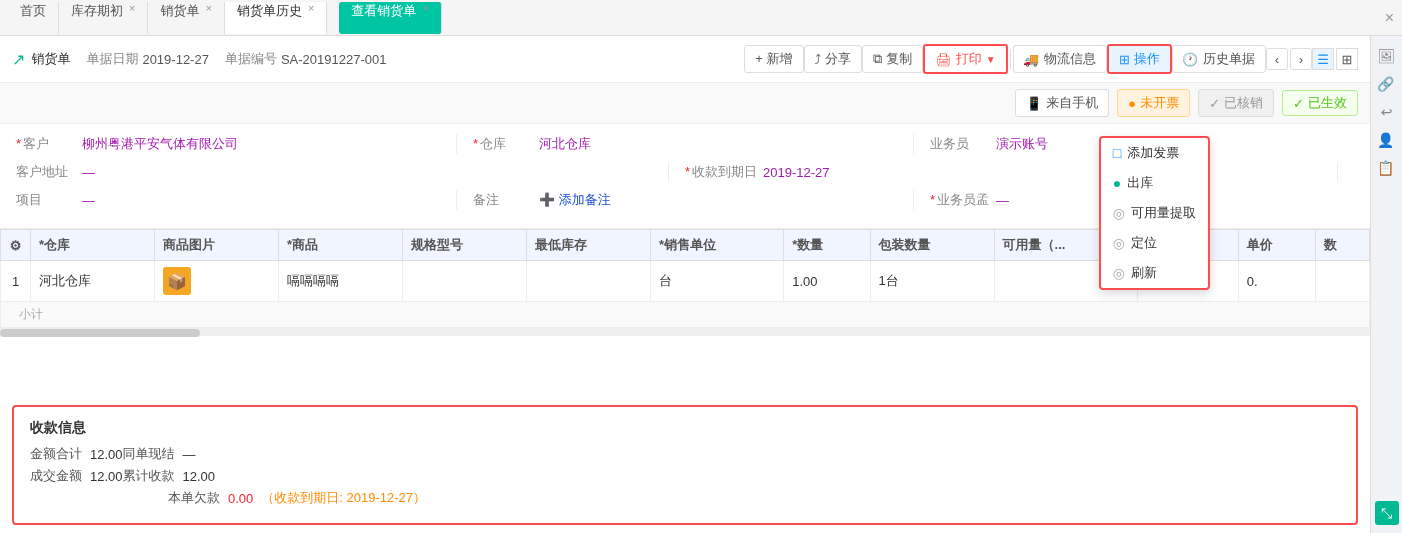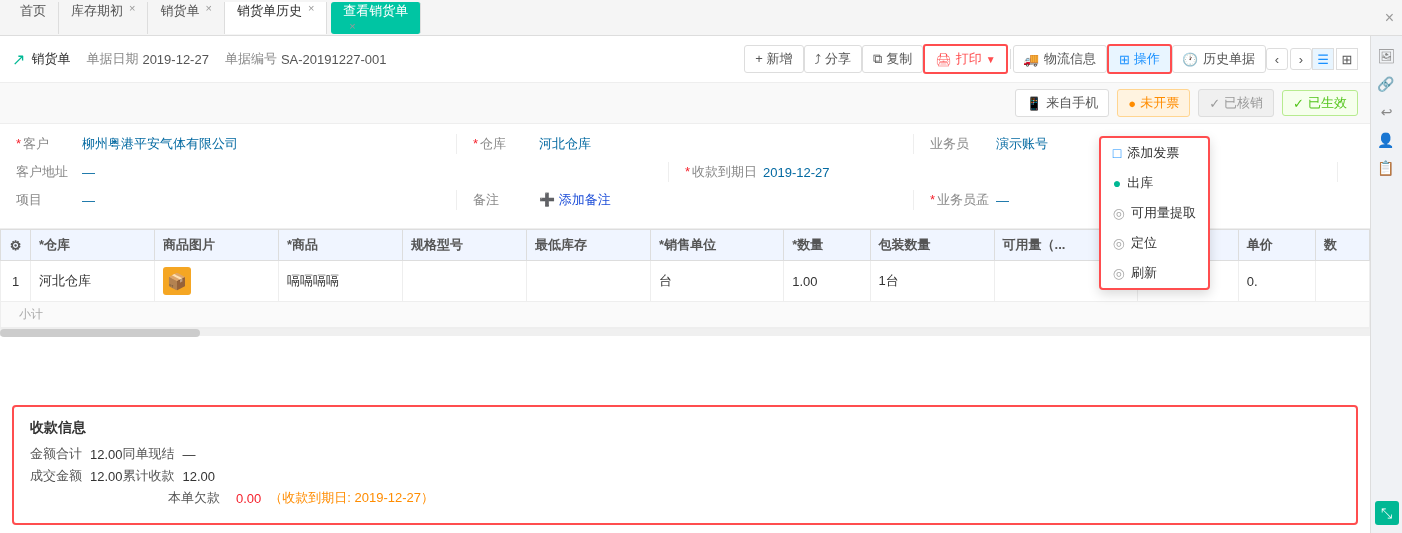--- a/index.html
+++ b/index.html
@@ -56,21 +56,21 @@
       border-radius: 3px; font-size: 12px;
     }
     .status-badge.effective { background: #f6ffed; color: #52c41a; border: 1px solid #b7eb8f; }
 
     
     .fields-area { padding: 10px 16px; flex-shrink: 0; border-bottom: 1px solid #eee; }
     .fields-row { display: flex; align-items: center; margin-bottom: 8px; gap: 0; }
     .field-group { display: flex; align-items: center; flex: 1; gap: 6px; }
     .field-label { color: #888; white-space: nowrap; min-width: 60px; }
     .field-label.required::before { content: '*'; color: #f5222d; margin-right: 2px; }
-    .field-value { color: #0369a1; }
+    .field-value { color: #a21caf; }
     .field-separator { width: 1px; height: 20px; background: #eee; margin: 0 16px; }
 
     
     .table-wrap { flex: 1; overflow: hidden; }
     .data-table { width: 100%; border-collapse: collapse; font-size: 12px; }
     .data-table th {
       background: #f0f5ff; color: #555; padding: 6px 8px;
       border: 1px solid #ddd; white-space: nowrap; text-align: left;
     }
     .data-table td {
@@ -81,21 +81,21 @@
     
     .payment-box {
       border: 2px solid #ff4d4f; border-radius: 4px; padding: 12px 16px;
       margin: 8px 12px; background: #fff; flex-shrink: 0;
     }
     .payment-title { font-weight: bold; color: #333; margin-bottom: 8px; font-size: 14px; }
     .payment-row { display: flex; margin-bottom: 4px; }
     .payment-item { display: flex; gap: 8px; align-items: center; }
     .payment-item .plabel { color: #555; }
     .payment-item .pvalue { color: #333; }
-    .payment-item .pvalue.red { color: #f5222d; margin-left: 8px; }
+    .payment-item .pvalue.red { color: #f5222d; }
 
     
     .dropdown-overlay {
       position: absolute; top: 100px; right: 160px; background: #fff;
       border: 2px solid #ff4d4f; border-radius: 4px; box-shadow: 0 4px 12px rgba(0,0,0,0.15);
       z-index: 100; min-width: 100px;
     }
     .dropdown-item {
       display: flex; align-items: center; gap: 6px; padding: 6px 12px;
       cursor: pointer; color: #333;
@@ -149,21 +149,21 @@
       <span class="tab-close">×</span>
     </div>
     <div class="tab-item">
       <span>销货单</span>
       <span class="tab-close">×</span>
     </div>
     <div class="tab-item active">
       <span>销货单历史</span>
       <span class="tab-close">×</span>
     </div>
-    <div class="tab-item highlight" style="margin-left:4px;flex-direction:column;">
+    <div class="tab-item highlight" style="margin-left:12px;">
       <span>查看销货单</span>
       <span class="tab-close">×</span>
     </div>
     <span class="tab-bar-close">×</span>
   </div>
 
   <div class="main-content" style="position:relative; width:calc(1402px - 32px);">
 
     <div class="form-header">
       <div class="form-title">

